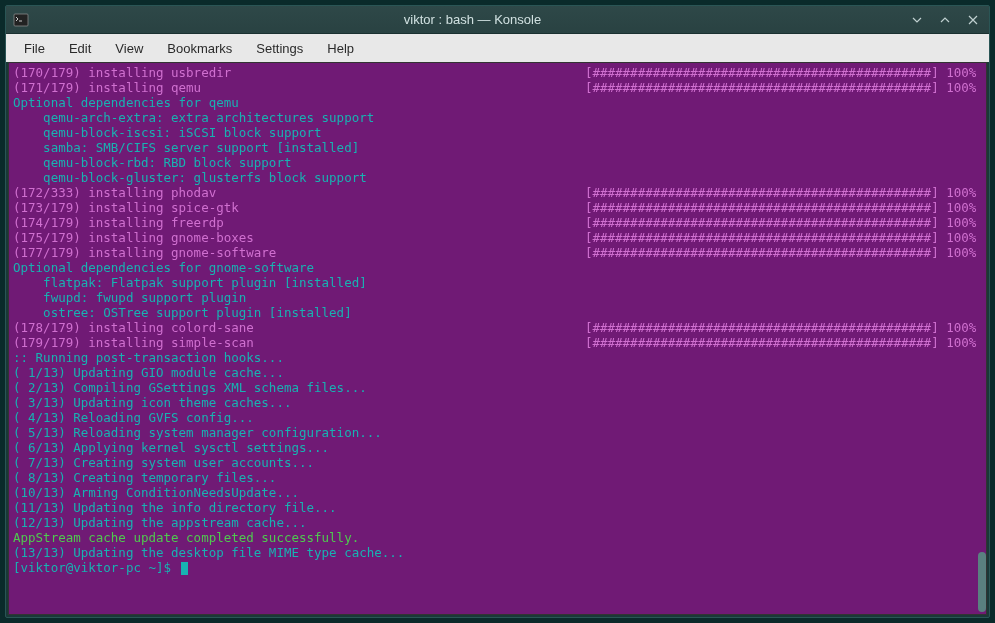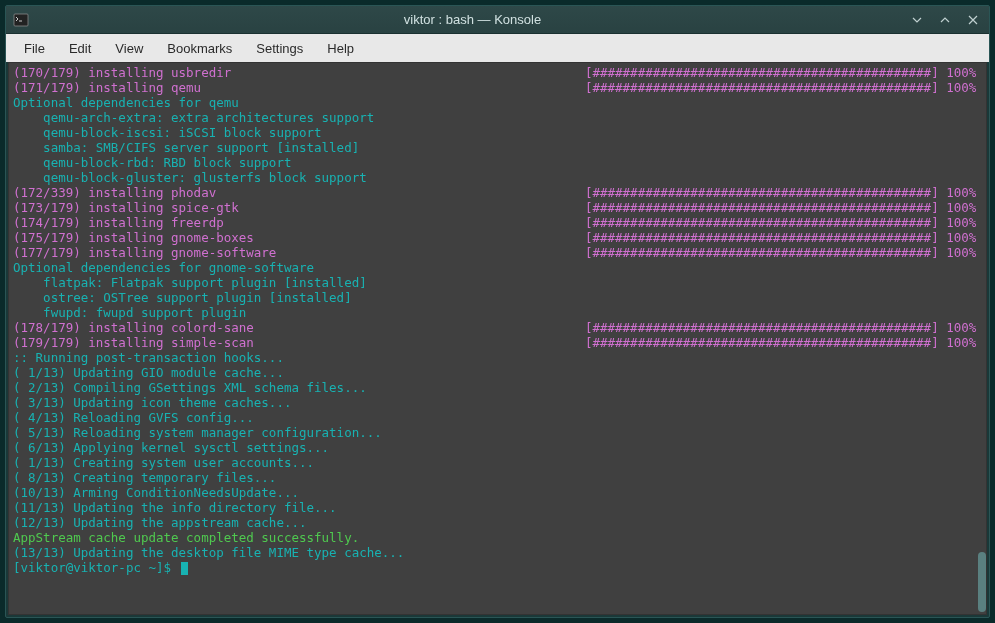--- a/index.html
+++ b/index.html
@@ -68,21 +68,21 @@
       gap: 4px;
     }
     .menu-item {
       padding: 4px 10px;
       color: #2a2a2a;
       font-size: 13px;
       cursor: pointer;
     }
     .terminal {
       flex: 1;
-      background: #404040;
+      background: #701a75;
       padding: 2px 4px;
       font-family: 'DejaVu Sans Mono', 'Liberation Mono', monospace;
       font-size: 12.5px;
       line-height: 15px;
       overflow: hidden;
       border: 1px solid #333;
       position: relative;
       margin: 0 2px 2px 2px;
     }
     .line { white-space: pre; }
@@ -157,39 +157,39 @@
 
   <div class="terminal" id="terminal">
     <div class="line"><span class="magenta">(170/179) installing usbredir</span><span class="magenta">                                               </span><span class="magenta">[#############################################]</span><span class="magenta"> 100%</span></div>
       <div class="line"><span class="magenta">(171/179) installing qemu</span><span class="magenta">                                                   </span><span class="magenta">[#############################################]</span><span class="magenta"> 100%</span></div>
       <div class="line"><span class="teal">Optional dependencies for qemu</span></div>
       <div class="line"><span class="teal">    qemu-arch-extra: extra architectures support</span></div>
       <div class="line"><span class="teal">    qemu-block-iscsi: iSCSI block support</span></div>
       <div class="line"><span class="teal">    samba: SMB/CIFS server support [installed]</span></div>
       <div class="line"><span class="teal">    qemu-block-rbd: RBD block support</span></div>
       <div class="line"><span class="teal">    qemu-block-gluster: glusterfs block support</span></div>
-      <div class="line"><span class="magenta">(172/339) installing phodav</span><span class="magenta">                                                 </span><span class="magenta">[#############################################]</span><span class="magenta"> 100%</span></div>
+      <div class="line"><span class="magenta">(172/333) installing phodav</span><span class="magenta">                                                 </span><span class="magenta">[#############################################]</span><span class="magenta"> 100%</span></div>
       <div class="line"><span class="magenta">(173/179) installing spice-gtk</span><span class="magenta">                                              </span><span class="magenta">[#############################################]</span><span class="magenta"> 100%</span></div>
       <div class="line"><span class="magenta">(174/179) installing freerdp</span><span class="magenta">                                                </span><span class="magenta">[#############################################]</span><span class="magenta"> 100%</span></div>
       <div class="line"><span class="magenta">(175/179) installing gnome-boxes</span><span class="magenta">                                            </span><span class="magenta">[#############################################]</span><span class="magenta"> 100%</span></div>
       <div class="line"><span class="magenta">(177/179) installing gnome-software</span><span class="magenta">                                         </span><span class="magenta">[#############################################]</span><span class="magenta"> 100%</span></div>
       <div class="line"><span class="teal">Optional dependencies for gnome-software</span></div>
       <div class="line"><span class="teal">    flatpak: Flatpak support plugin [installed]</span></div>
+      <div class="line"><span class="teal">    fwupd: fwupd support plugin</span></div>
       <div class="line"><span class="teal">    ostree: OSTree support plugin [installed]</span></div>
-      <div class="line"><span class="teal">    fwupd: fwupd support plugin</span></div>
       <div class="line"><span class="magenta">(178/179) installing colord-sane</span><span class="magenta">                                            </span><span class="magenta">[#############################################]</span><span class="magenta"> 100%</span></div>
       <div class="line"><span class="magenta">(179/179) installing simple-scan</span><span class="magenta">                                            </span><span class="magenta">[#############################################]</span><span class="magenta"> 100%</span></div>
       <div class="line"><span class="teal">:: Running post-transaction hooks...</span></div>
       <div class="line"><span class="teal">( 1/13) Updating GIO module cache...</span></div>
       <div class="line"><span class="teal">( 2/13) Compiling GSettings XML schema files...</span></div>
       <div class="line"><span class="teal">( 3/13) Updating icon theme caches...</span></div>
       <div class="line"><span class="teal">( 4/13) Reloading GVFS config...</span></div>
       <div class="line"><span class="teal">( 5/13) Reloading system manager configuration...</span></div>
       <div class="line"><span class="teal">( 6/13) Applying kernel sysctl settings...</span></div>
-      <div class="line"><span class="teal">( 1/13) Creating system user accounts...</span></div>
+      <div class="line"><span class="teal">( 7/13) Creating system user accounts...</span></div>
       <div class="line"><span class="teal">( 8/13) Creating temporary files...</span></div>
       <div class="line"><span class="teal">(10/13) Arming ConditionNeedsUpdate...</span></div>
       <div class="line"><span class="teal">(11/13) Updating the info directory file...</span></div>
       <div class="line"><span class="teal">(12/13) Updating the appstream cache...</span></div>
       <div class="line"><span class="green">AppStream cache update completed successfully.</span></div>
       <div class="line"><span class="teal">(13/13) Updating the desktop file MIME type cache...</span></div>
       <div class="line"><span class="teal">[viktor@viktor-pc ~]$ </span><span class="cursor"></span></div>
       <div class="scrollbar-track">
       <div class="scrollbar-thumb"></div>
     </div>

